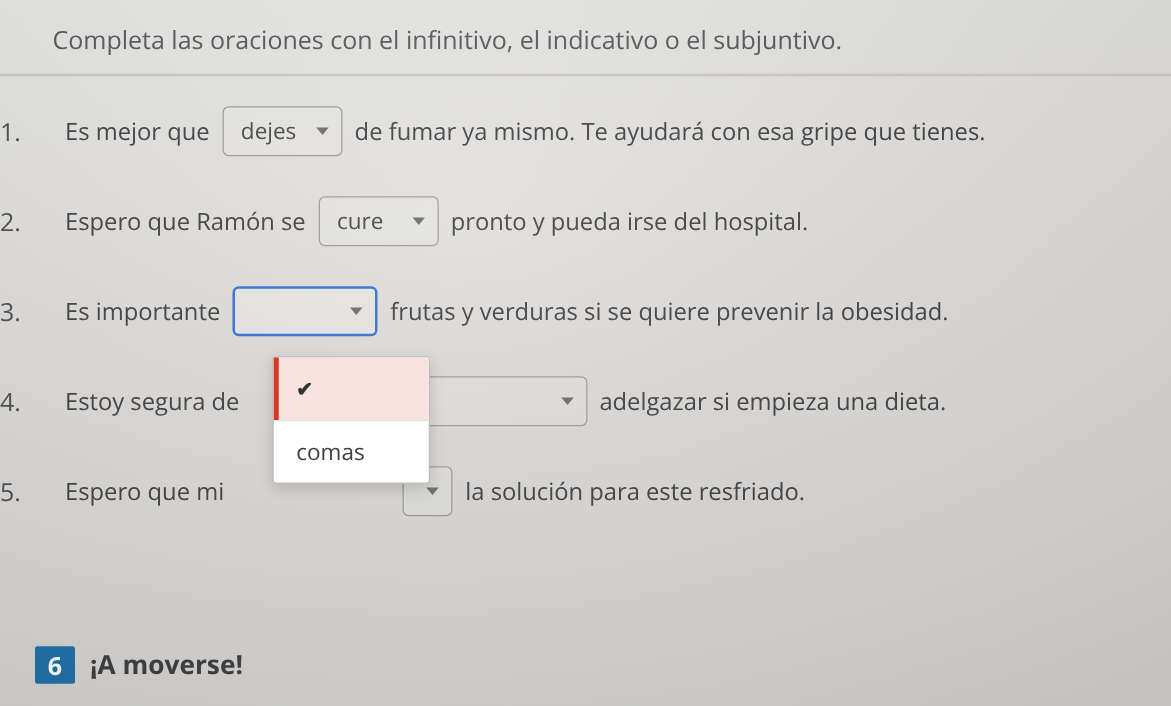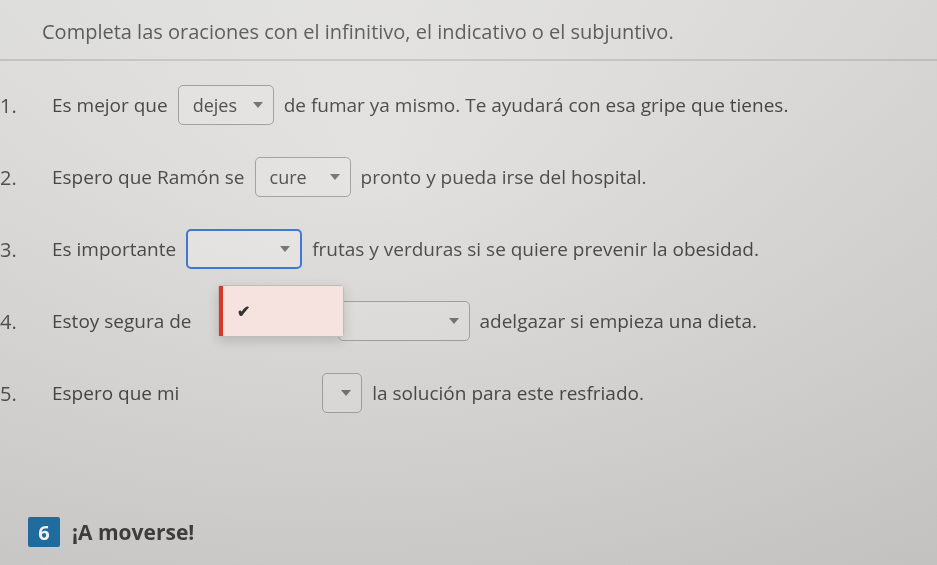--- a/index.html
+++ b/index.html
@@ -190,18 +190,19 @@
     </div>
     <span class="qtext-after">la solución para este resfriado.</span>
   </div>
 
 </div>
 
 <div class="menu">
   <div class="menu-option selected">
     <span class="check">✔</span>
   </div>
+  <div class="menu-option">comas</div>
 </div>
 
 <div class="section-row">
   <div class="section-badge">6</div>
   <div class="section-title">¡A moverse!</div>
 </div>
 
 </body></html>

